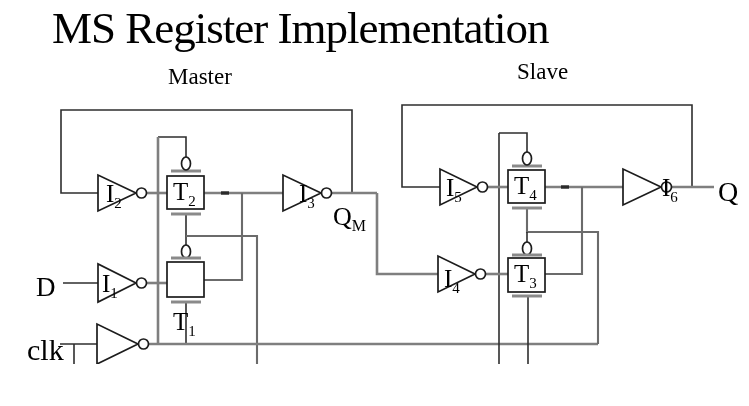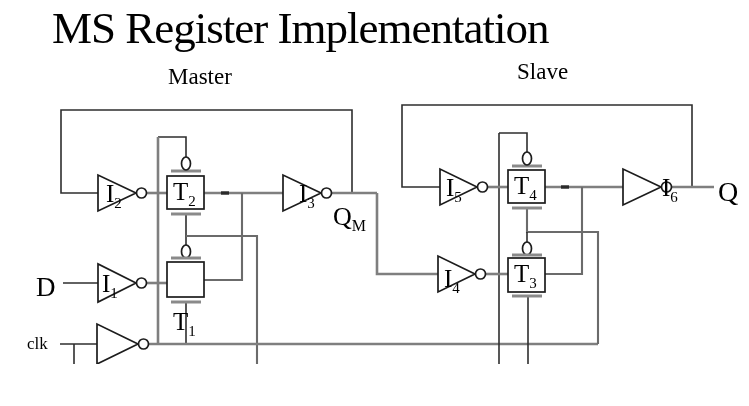--- a/index.html
+++ b/index.html
@@ -11,21 +11,21 @@
          font-family:Liberation Serif, serif;color:var(--ink);overflow:hidden;}
   .stage svg{position:absolute;left:0;top:0;}
   .title{position:absolute;left:52px;top:2px;font-size:45px;letter-spacing:-1px;white-space:nowrap;}
   .seclbl{position:absolute;font-size:23px;}
   .master-lbl{left:168px;top:64px;}
   .slave-lbl{left:517px;top:59px;}
   .glabel{position:absolute;font-size:25px;line-height:1;white-space:nowrap;}
   .glabel .sub{font-size:15px;vertical-align:-6px;}
   .siglbl{position:absolute;line-height:1;white-space:nowrap;}
   .d-lbl{left:36px;top:274px;font-size:27px;}
-  .clk-lbl{left:27px;top:335px;font-size:17px;}
+  .clk-lbl{left:27px;top:335px;font-size:30px;}
   .q-lbl{left:718px;top:178px;font-size:28px;}
   .qm-lbl{left:333px;top:204px;font-size:26px;}
   .qm-lbl .sub{font-size:16px;vertical-align:-6px;}
   
   .thin{stroke:var(--wire-dark);stroke-width:1.6;fill:none;}
   .med{stroke:var(--wire-med);stroke-width:2.1;fill:none;}
   .thick{stroke:var(--wire-gray);stroke-width:2.6;fill:none;}
   .bar{stroke:#8a8a8a;stroke-width:3;fill:none;}
   .sym{stroke:#1c1c1c;stroke-width:1.7;fill:#ffffff;}
   .tick{stroke:#2b2b2b;stroke-width:3.4;fill:none;}

